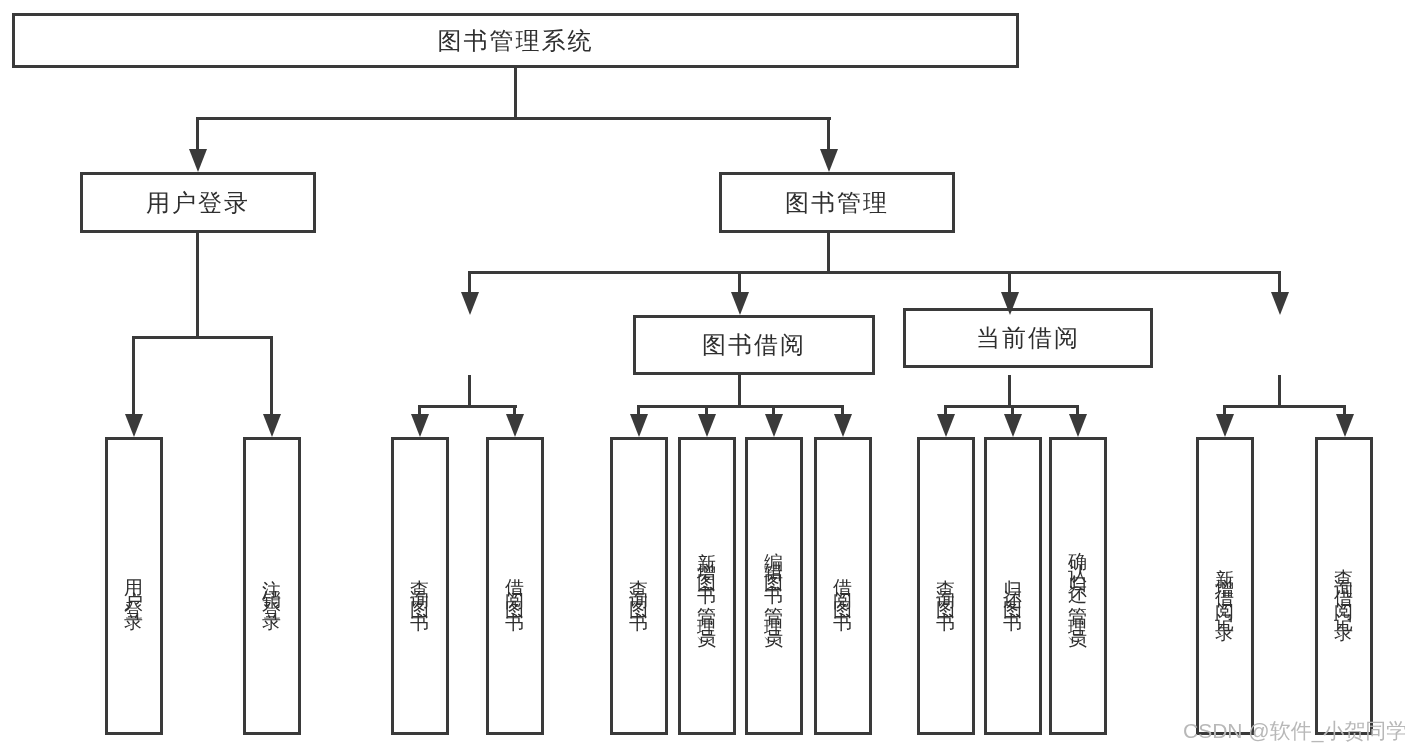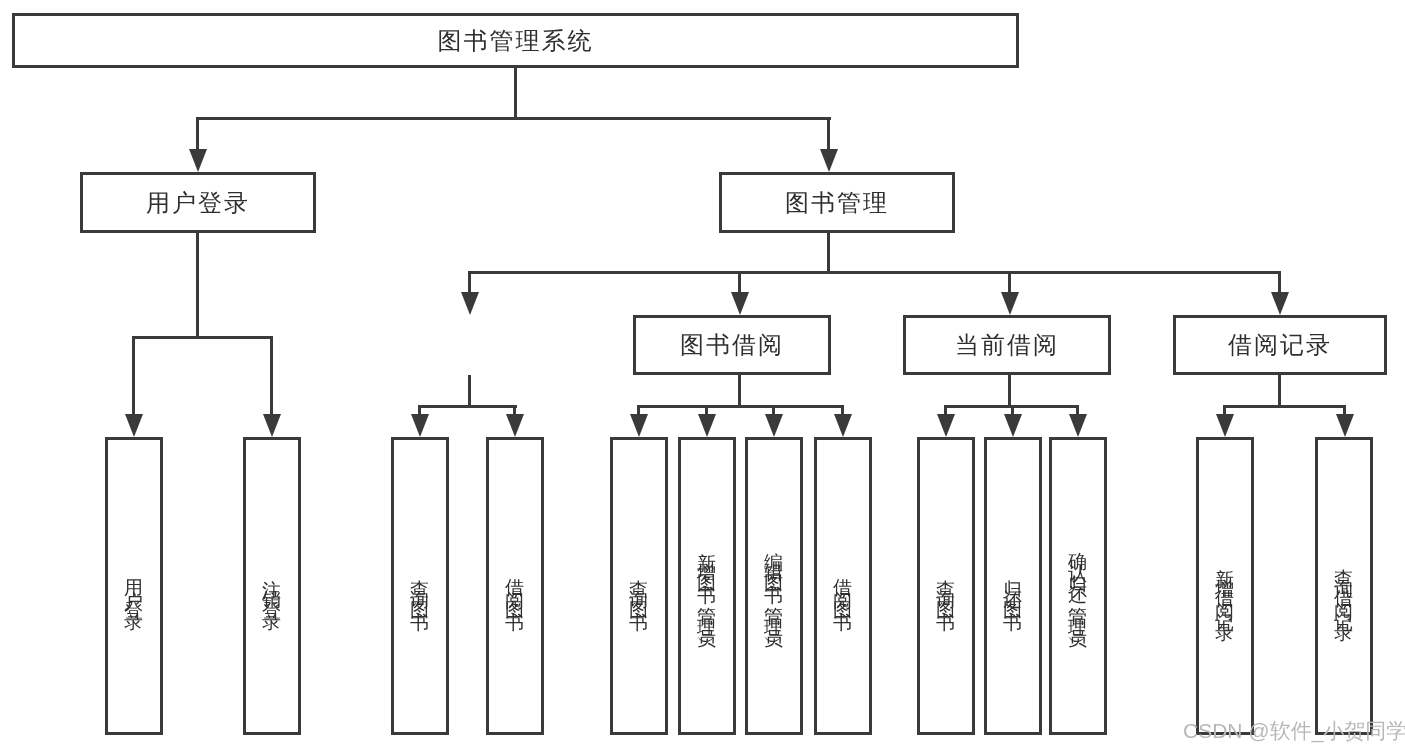--- a/index.html
+++ b/index.html
@@ -51,23 +51,22 @@
 </head>
 <body>
 
 <div class="canvas">
 
   <div class="box h-box" style="left:12px; top:13px; width:1007px; height:55px;">图书管理系统</div>
 
   <div class="box h-box" style="left:80px; top:172px; width:236px; height:61px;">用户登录</div>
   <div class="box h-box" style="left:711px; top:172px; width:236px; height:61px;margin-left:8px;">图书管理</div>
 
-  <div class="box h-box" style="left:633px; top:315px; width:198px; height:60px;">图书借阅</div>
-  <div class="box h-box" style="left:903px; top:315px; width:208px; height:60px;text-align:center;">当前借阅</div>
-  <div class="box h-box" style="left:1173px; top:315px; width:214px; height:60px;">借阅记录</div>
+  <div class="box h-box" style="left:633px; top:315px; width:242px; height:60px;">图书借阅</div>
+  <div class="box h-box" style="left:903px; top:308px; width:250px; height:60px;text-align:center;">当前借阅</div>
 
   <div class="box v-box" style="left:105px; top:437px; width:58px; height:298px;">
     <span>用户登录</span>
   </div>
   <div class="box v-box" style="left:243px; top:437px; width:58px; height:298px;">
     <span>注销登录</span>
   </div>
 
   <div class="box v-box" style="left:391px; top:437px; width:58px; height:298px;">
     <span>查询图书</span>

